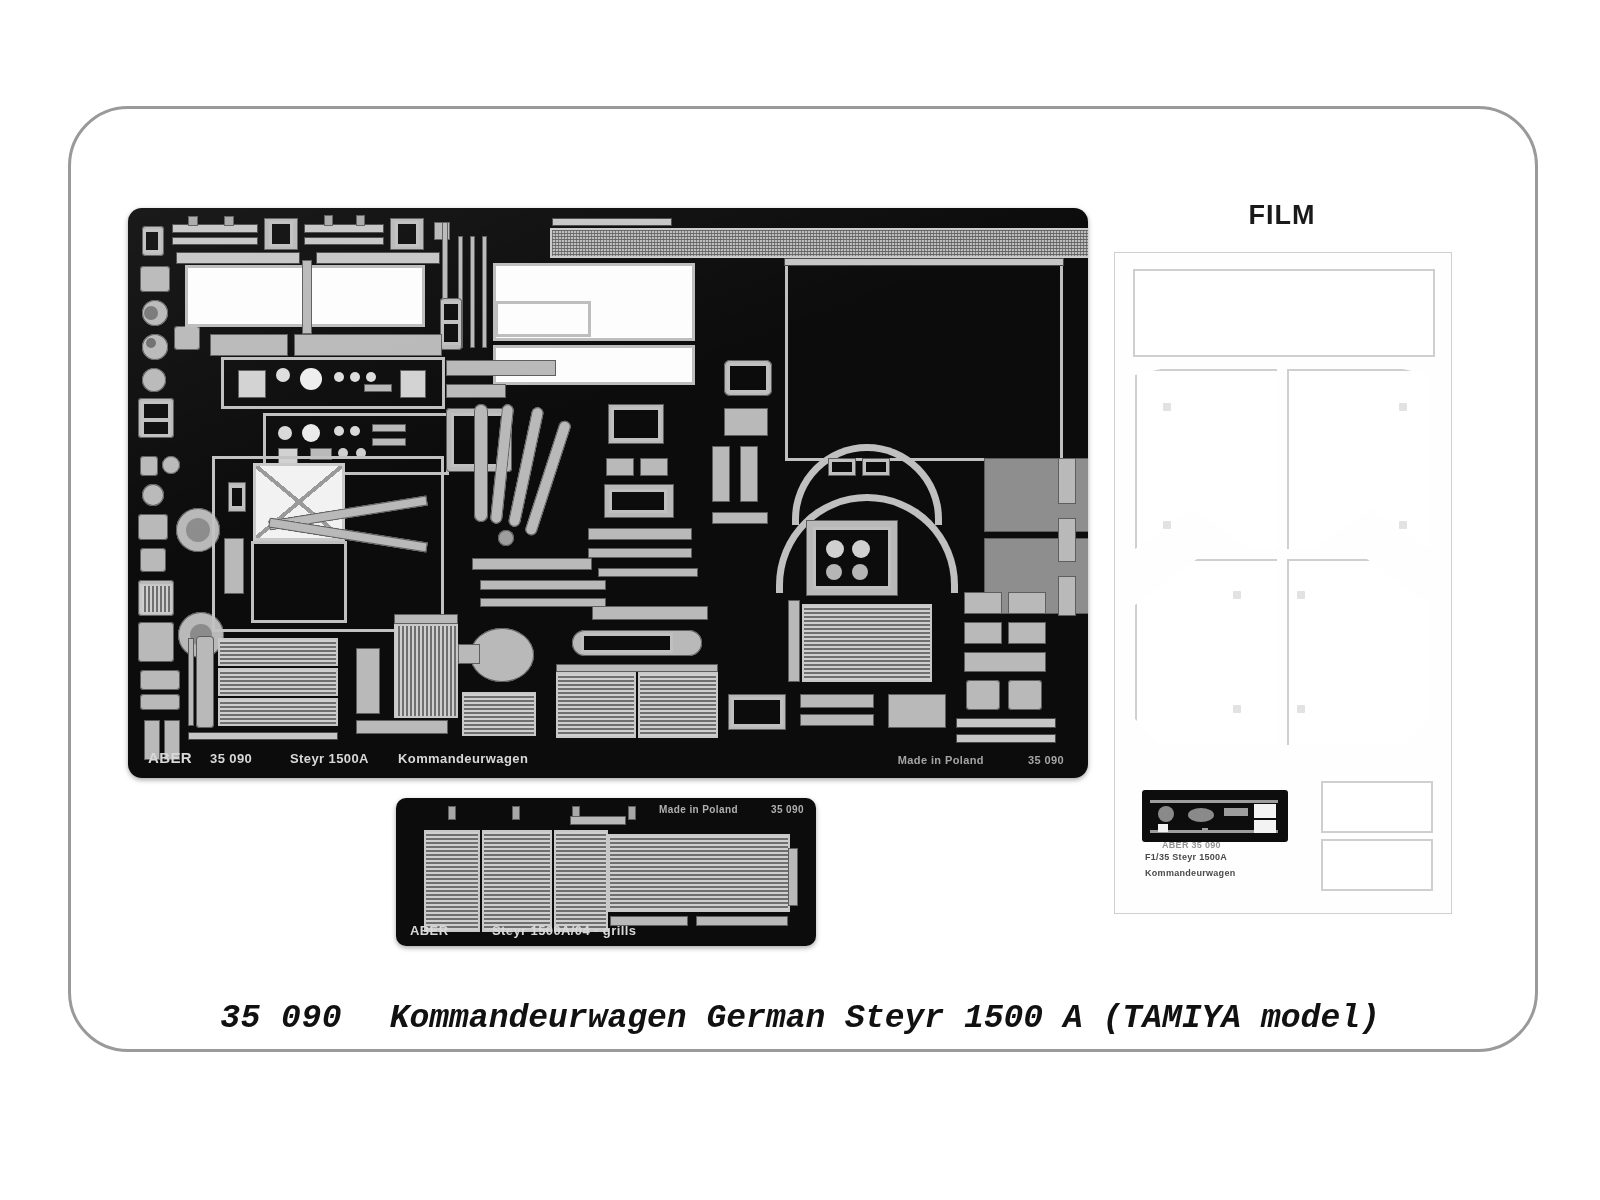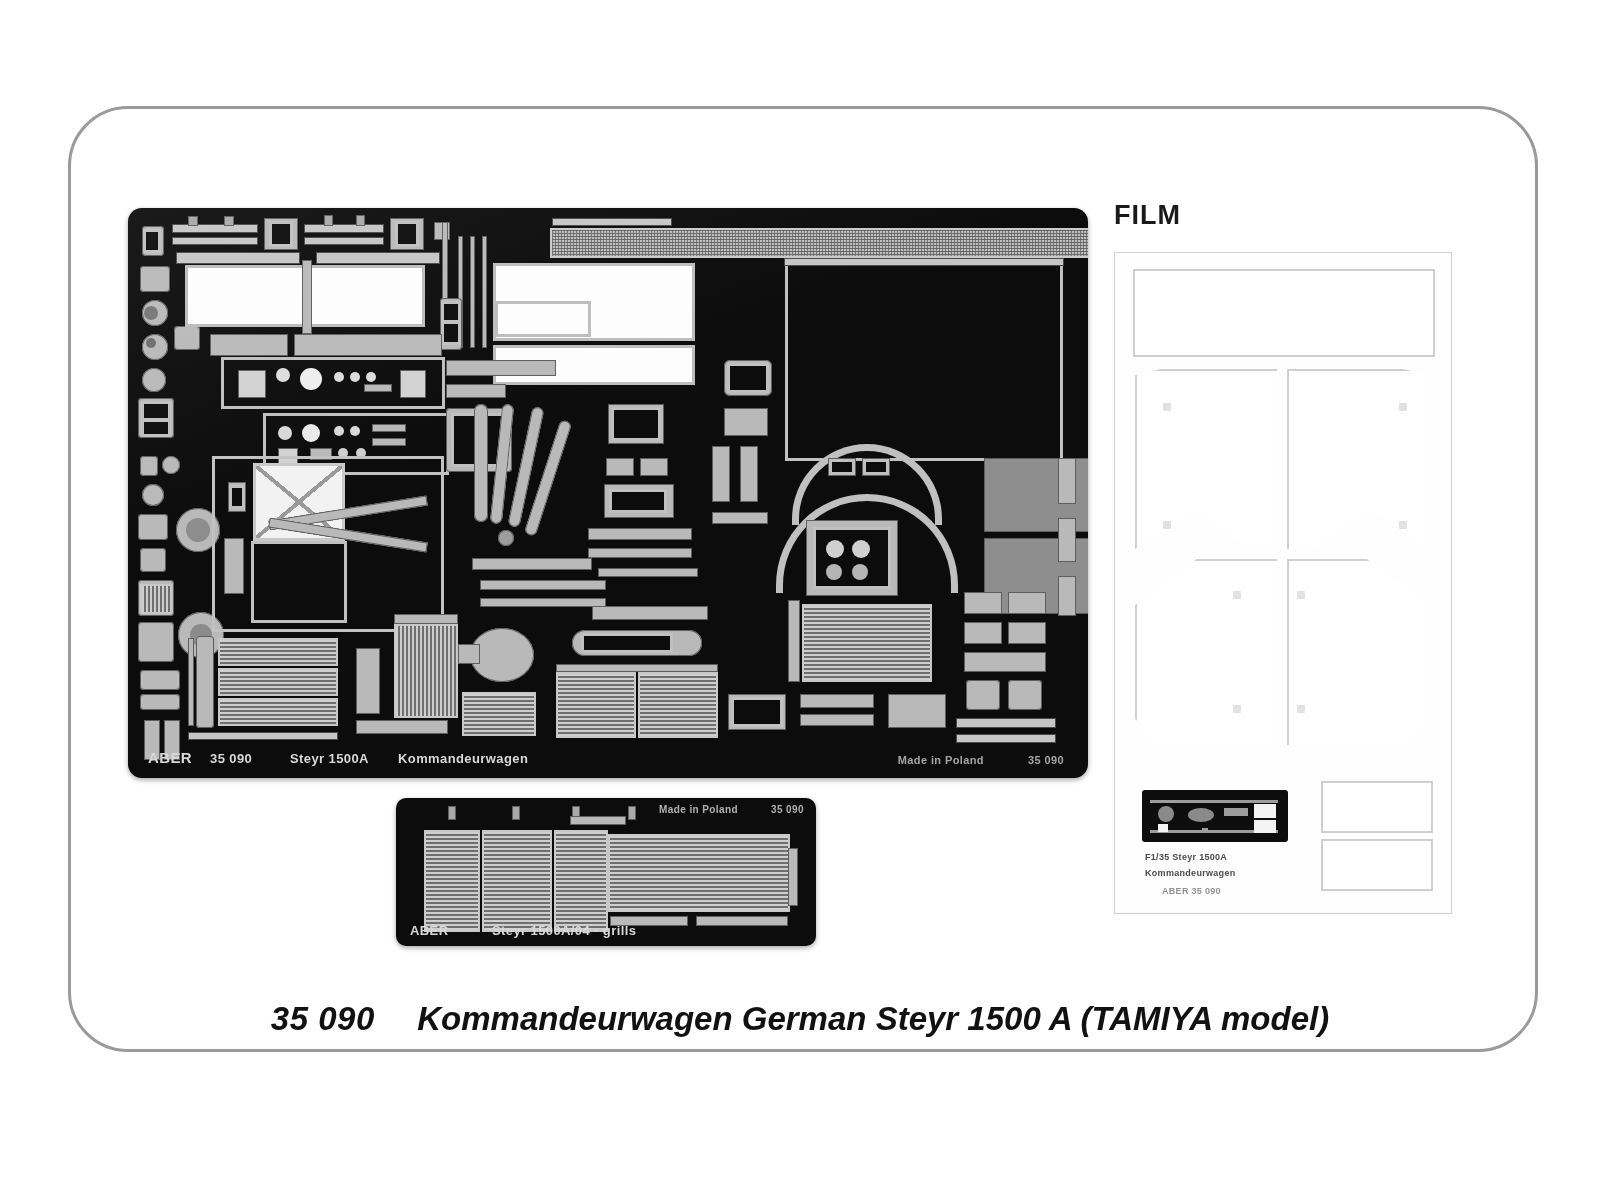--- a/index.html
+++ b/index.html
@@ -73,39 +73,39 @@
   }
 
   
   #film-sheet{
     position:absolute;left:1114px;top:252px;width:336px;height:660px;
     background:#fefefe;border:1px solid #cfcfcf;
   }
   .film-part{position:absolute;border:2px solid #cfcfcf;background:#ffffff;}
   .film-dot{position:absolute;width:8px;height:8px;background:#e2e2e2;border-radius:1px;}
   #film-title{
-    position:absolute;left:1114px;top:200px;width:336px;
+    position:absolute;left:1114px;top:200px;width:336px;text-align:center;
     font-weight:bold;font-size:27px;color:#1a1a1a;letter-spacing:1px;
   }
   #decal-panel{
     position:absolute;left:1142px;top:790px;width:146px;height:52px;
     background:#0d0d0d;border-radius:3px;overflow:hidden;
   }
   .decal-bit{position:absolute;background:#9d9d9d;}
   .decal-bit.white{background:#f3f3f3;}
   .decal-bit.round{border-radius:50%;background:#8a8a8a;}
   .film-text{
     position:absolute;left:1145px;color:#4a4a4a;font-weight:bold;
     font-size:9px;letter-spacing:.3px;white-space:nowrap;
   }
 
   
   #caption{
     position:absolute;left:68px;top:1000px;width:1464px;
-    text-align:center;white-space:nowrap;
+    text-align:center;white-space:nowrap;font-family:Liberation Mono, monospace;
   }
   #caption .code{
     font-size:33px;font-weight:bold;font-style:italic;color:#111;letter-spacing:.5px;
   }
   #caption .title{
     font-size:33px;font-weight:bold;font-style:italic;color:#111;margin-left:38px;
   }
 </style>
 </head>
 <body>
@@ -374,20 +374,20 @@
     <div class="decal-bit round" style="left:16px;top:16px;width:16px;height:16px;"></div>
     <div class="decal-bit white" style="left:16px;top:34px;width:10px;height:8px;"></div>
     <div class="decal-bit round" style="left:46px;top:18px;width:26px;height:14px;"></div>
     <div class="decal-bit" style="left:82px;top:18px;width:24px;height:8px;"></div>
     <div class="decal-bit" style="left:60px;top:38px;width:6px;height:5px;"></div>
     <div class="decal-bit white" style="left:112px;top:14px;width:22px;height:14px;"></div>
     <div class="decal-bit white" style="left:112px;top:30px;width:22px;height:13px;"></div>
   </div>
   <span class="film-text" style="top:852px;">F1/35 Steyr 1500A</span>
   <span class="film-text" style="top:868px;">Kommandeurwagen</span>
-  <span class="film-text" style="top:886px;left:1162px;opacity:.6;">ABER 35 090</span>
+  <span class="film-text" style="top:840px;left:1162px;opacity:.6;">ABER 35 090</span>
 
   <div id="caption">
     <span class="code">35 090</span>
     <span class="title">Kommandeurwagen German Steyr 1500 A (TAMIYA model)</span>
   </div>
 
 </div>
 
 </body></html>

